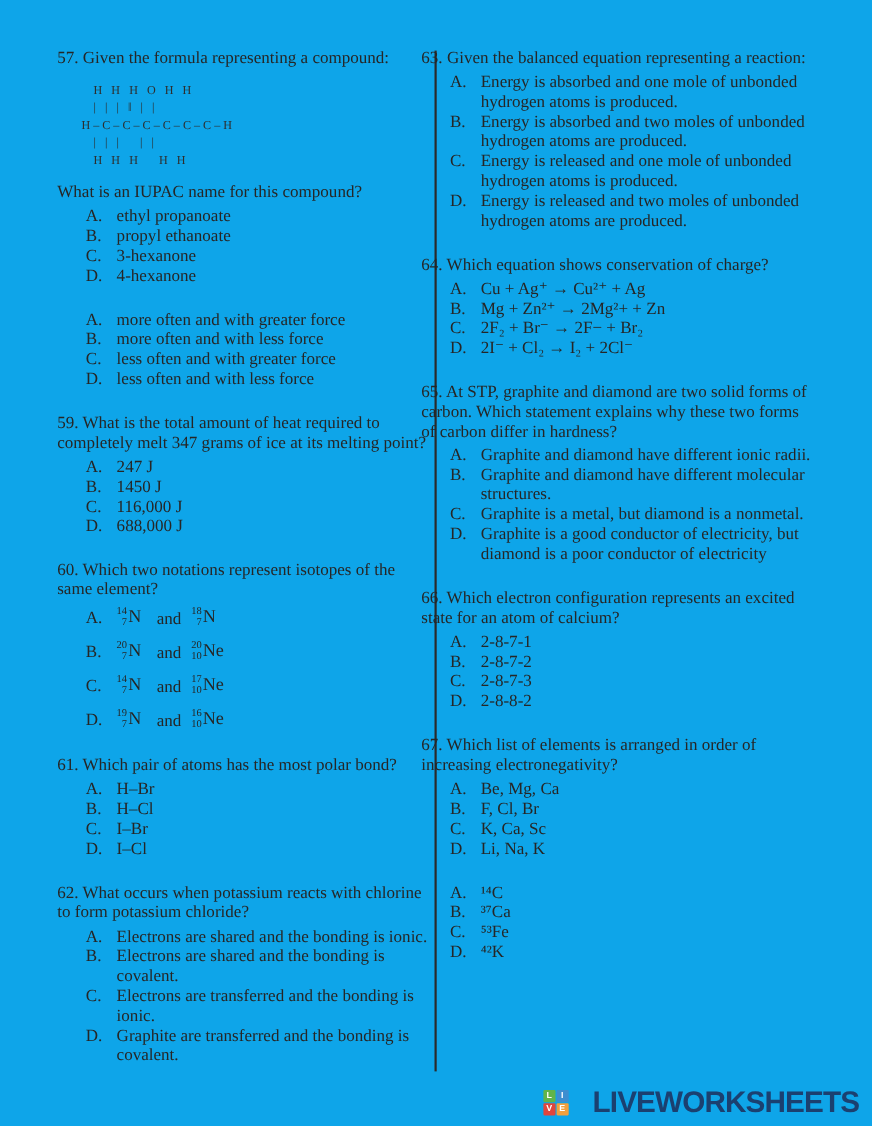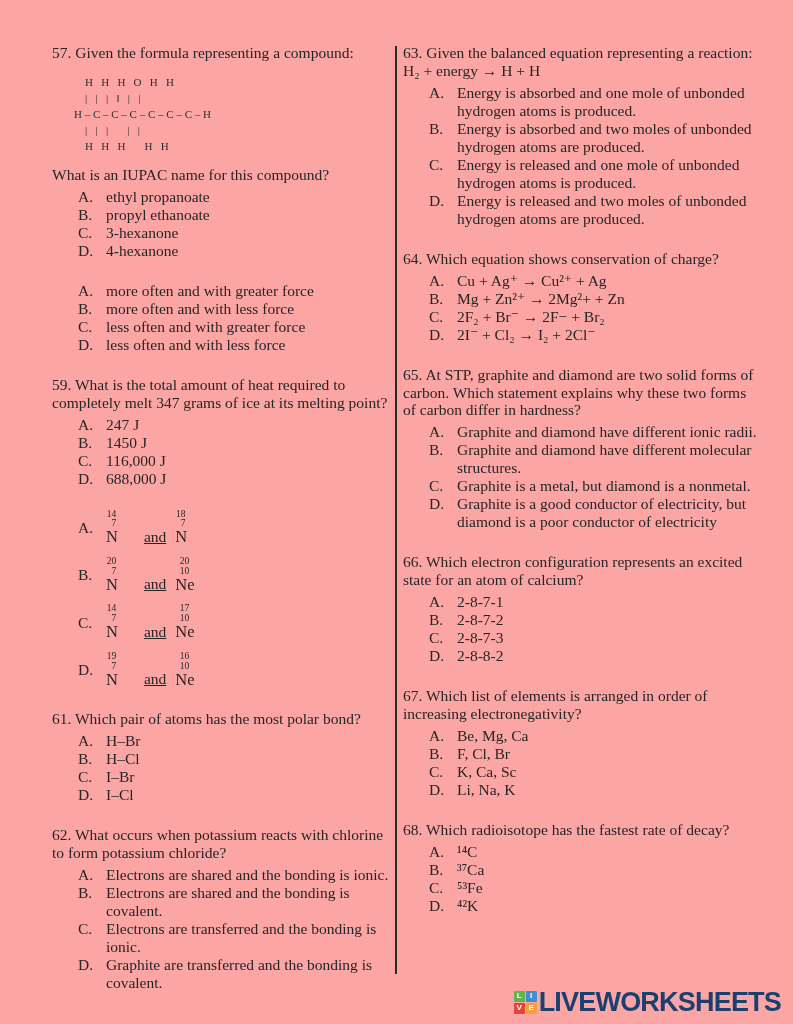--- a/index.html
+++ b/index.html
@@ -4,70 +4,70 @@
 <style>
   html,body{margin:0;padding:0;}
   body{
     width:793px;height:1024px;
     background:#efefed;
     font-family:"Liberation Serif","DejaVu Serif",serif;
     overflow:hidden;
   }
   .page{
     position:relative;width:793px;height:1024px;
-    background:#fca5a5;color:#262626;
+    background:#0ea5e9;color:#262626;
   }
   .divider{
     position:absolute;left:395px;top:46px;width:2px;height:928px;
     background:#2a2a2a;
   }
   .col{position:absolute;top:44px;font-size:15.5px;line-height:1.16;}
   .col-left{left:52px;width:338px;}
-  .col-right{left:403px;width:358px;}
+  .col-right{left:383px;width:358px;}
   .question{margin:0 0 22px 0;}
   .q-text{margin:0;}
   .q-text2{margin-top:4px;}
   .q-body{margin:0;}
   .formula{
     font-family:Liberation Serif, serif;
     font-size:11px;line-height:16px;
     margin:12px 0 12px 22px;white-space:pre;color:#2e2e2e;
   }
   .options{margin:4px 0 0 26px;}
   .opt-row{
     display:grid;grid-template-columns:28px 1fr;align-items:baseline;
   }
   .opt-label{font-weight:normal;}
   .opt-text{}
   .iso-row{align-items:center;margin:7px 0 11px 0;}
   .opt-iso{display:inline-flex;align-items:center;}
-  .iso{display:inline-flex;align-items:center;flex-direction:column;}
+  .iso{display:inline-flex;}
   .iso-pre{
     display:inline-flex;flex-direction:column;align-items:flex-end;
     font-size:9.5px;line-height:1.05;margin-right:1px;
   }
   .iso-sym{font-size:16.5px;line-height:1;}
-  .conj{margin:0 9px 0 26px;align-self:flex-end;text-decoration:underline;}
+  .conj{margin:0 9px 0 14px;align-self:flex-end;}
   .footer{
     position:absolute;left:0;top:982px;width:781px;height:40px;
     display:flex;justify-content:flex-end;align-items:center;
   }
   .logo{display:flex;align-items:center;gap:2px;cursor:pointer;}
   .logo-grid{
     display:grid;grid-template-columns:11px 11px;grid-template-rows:11px 11px;
     gap:1px;
   }
   .logo-sq{
     display:flex;align-items:center;justify-content:center;
     color:#ffffff;font-family:"Liberation Sans",sans-serif;
     font-weight:bold;font-size:8px;line-height:1;border-radius:1px;
   }
   .logo-text{
     font-family:"Liberation Sans",sans-serif;
-    font-weight:bold;font-size:27px;letter-spacing:-0.8px;line-height:1;
+    font-weight:bold;font-size:27px;letter-spacing:-0.8px;line-height:1;margin-left:20px;
   }
 </style>
 </head>
 <body>
 
 <div class="page">
   <div class="col col-left" id="col-left">
       <div class="question">
         <p class="q-text">57. Given the formula representing a compound:</p>
         <pre class="formula">    H   H   H   O   H   H
@@ -130,20 +130,21 @@
             <span class="opt-label">C.</span>
             <span class="opt-text">116,000 J</span>
           </div>
           <div class="opt-row">
             <span class="opt-label">D.</span>
             <span class="opt-text">688,000 J</span>
           </div>
         </div>
       </div>
       <div class="question">
+        <p class="q-text">60. Which two notations represent isotopes of the same element?</p>
         <div class="options">
           <div class="opt-row iso-row">
             <span class="opt-label">A.</span>
             <span class="opt-iso">
               <span class="iso">
                 <span class="iso-pre">
                   <span class="iso-mass">14</span>
                   <span class="iso-atomic">7</span>
                 </span>
                 <span class="iso-sym">N</span>
@@ -260,21 +261,20 @@
             <span class="opt-label">D.</span>
             <span class="opt-text">Graphite are transferred and the bonding is covalent.</span>
           </div>
         </div>
       </div>
     </div>
   <div class="divider"></div>
   <div class="col col-right" id="col-right">
       <div class="question">
         <p class="q-text">63. Given the balanced equation representing a reaction:</p>
-        <p class="q-body">H₂ + energy → H + H</p>
         <div class="options">
           <div class="opt-row">
             <span class="opt-label">A.</span>
             <span class="opt-text">Energy is absorbed and one mole of unbonded hydrogen atoms is produced.</span>
           </div>
           <div class="opt-row">
             <span class="opt-label">B.</span>
             <span class="opt-text">Energy is absorbed and two moles of unbonded hydrogen atoms are produced.</span>
           </div>
           <div class="opt-row">
@@ -365,21 +365,20 @@
             <span class="opt-label">C.</span>
             <span class="opt-text">K, Ca, Sc</span>
           </div>
           <div class="opt-row">
             <span class="opt-label">D.</span>
             <span class="opt-text">Li, Na, K</span>
           </div>
         </div>
       </div>
       <div class="question">
-        <p class="q-text">68. Which radioisotope has the fastest rate of decay?</p>
         <div class="options">
           <div class="opt-row">
             <span class="opt-label">A.</span>
             <span class="opt-text">¹⁴C</span>
           </div>
           <div class="opt-row">
             <span class="opt-label">B.</span>
             <span class="opt-text">³⁷Ca</span>
           </div>
           <div class="opt-row">

